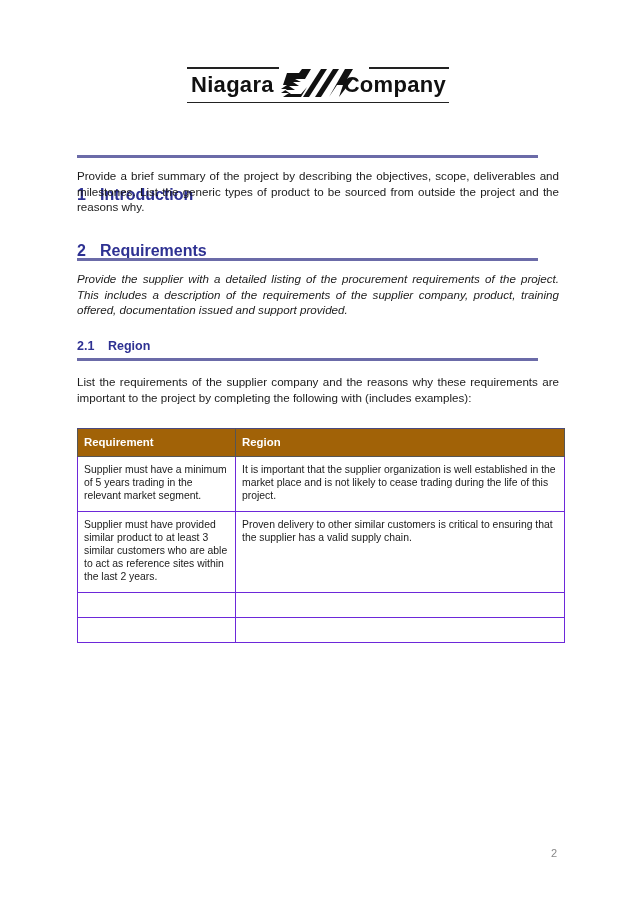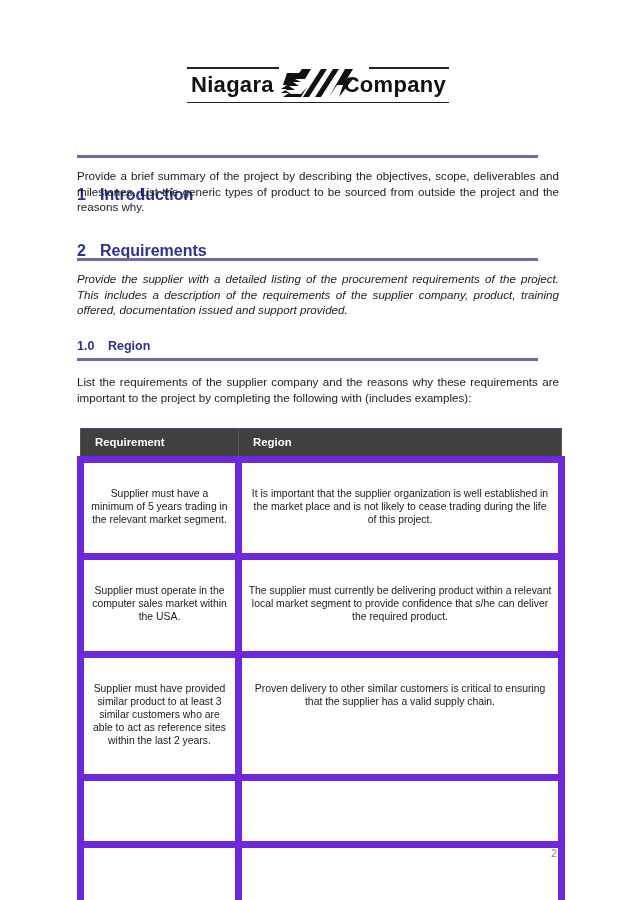--- a/index.html
+++ b/index.html
@@ -14,23 +14,23 @@
   .logo .emblem { position: absolute; left: 94px; top: 0px; width: 82px; height: 32px; }
 
   .h1 { position: absolute; left: 77px; font-weight: bold; font-size: 16px; color: #2e3192; }
   .h1 .num { display: inline-block; width: 23px; }
   .h2 { position: absolute; left: 77px; font-weight: bold; font-size: 12.5px; color: #2e3192; }
   .h2 .num { display: inline-block; width: 31px; }
   .rule { position: absolute; left: 77px; width: 461px; height: 2.5px; background: #6b6ba8; }
   .para { position: absolute; left: 77px; width: 482px; font-size: 11.6px; line-height: 15.5px; text-align: justify; color: #1a1a1a; }
 
   table.req { position: absolute; left: 77px; top: 428px; width: 488px; border-collapse: collapse; font-size: 10.4px; line-height: 13px; }
-  table.req th { background: #404040; color: #ffffff; text-align: left; font-weight: bold; font-size: 11.4px;
-                 padding: 6px 6px 6px 14px; height: 15px; border: 1px solid #555; border-color: #4a4a80 #555 #555 #555; }
-  table.req td { border: 7px solid #6d28d9; vertical-align: top; padding: 24px 6px; color: #1a1a1a; text-align: center; }
+  table.req th { background: #a16207; color: #ffffff; text-align: left; font-weight: bold; font-size: 11.4px;
+                 padding: 6px 6px 6px 6px; height: 15px; border: 1px solid #555; border-color: #4a4a80 #555 #555 #555; }
+  table.req td { border: 1px solid #6d28d9; vertical-align: top; padding: 6px 6px; color: #1a1a1a; }
   table.req col.c1 { width: 158px; }
   table.req tr.r1 td { height: 42px; }
   table.req tr.r2 td { height: 43px; }
   table.req tr.r3 td { height: 68px; }
   table.req tr.empty td { height: 12px; }
 
   .page-num { position: absolute; left: 551px; top: 847px; font-size: 11px; color: #888; }
 </style>
 </head>
 <body>
@@ -55,45 +55,41 @@
 <div class="rule" style="top:155px;"></div>
 <div class="para" style="top:168px;">Provide a brief summary of the project by describing the objectives, scope, deliverables and milestones. List the generic types of product to be sourced from outside the project and the reasons why.</div>
 
 <div class="h1" style="top:242px;">
   <span class="num">2</span><span>Requirements</span>
 </div>
 <div class="rule" style="top:258px;"></div>
 <div class="para" style="top:271px;font-style:italic;">Provide the supplier with a detailed listing of the procurement requirements of the project. This includes a description of the requirements of the supplier company, product, training offered, documentation issued and support provided.</div>
 
 <div class="h2" style="top:339px;">
-  <span class="num">1.0</span><span>Region</span>
+  <span class="num">2.1</span><span>Region</span>
 </div>
 <div class="rule" style="top:358px;"></div>
 <div class="para" style="top:374px;">List the requirements of the supplier company and the reasons why these requirements are important to the project by completing the following with (includes examples):</div>
 
 <table class="req">
   <colgroup>
       <col class="c1">
       <col class="c2">
     </colgroup>
   <thead>
     <tr>
       <th>Requirement</th>
       <th>Region</th>
     </tr>
   </thead>
   <tbody>
     <tr class="r1">
       <td>Supplier must have a minimum of 5 years trading in the relevant market segment.</td>
       <td>It is important that the supplier organization is well established in the market place and is not likely to cease trading during the life of this project.</td>
     </tr>
-    <tr class="r2">
-      <td>Supplier must operate in the computer sales market within the USA.</td>
-      <td>The supplier must currently be delivering product within a relevant local market segment to provide confidence that s/he can deliver the required product.</td>
-    </tr>
     <tr class="r3">
       <td>Supplier must have provided similar product to at least 3 similar customers who are able to act as reference sites within the last 2 years.</td>
       <td>Proven delivery to other similar customers is critical to ensuring that the supplier has a valid supply chain.</td>
     </tr>
     <tr class="empty">
       <td></td>
       <td></td>
     </tr>
     <tr class="empty">
       <td></td>

